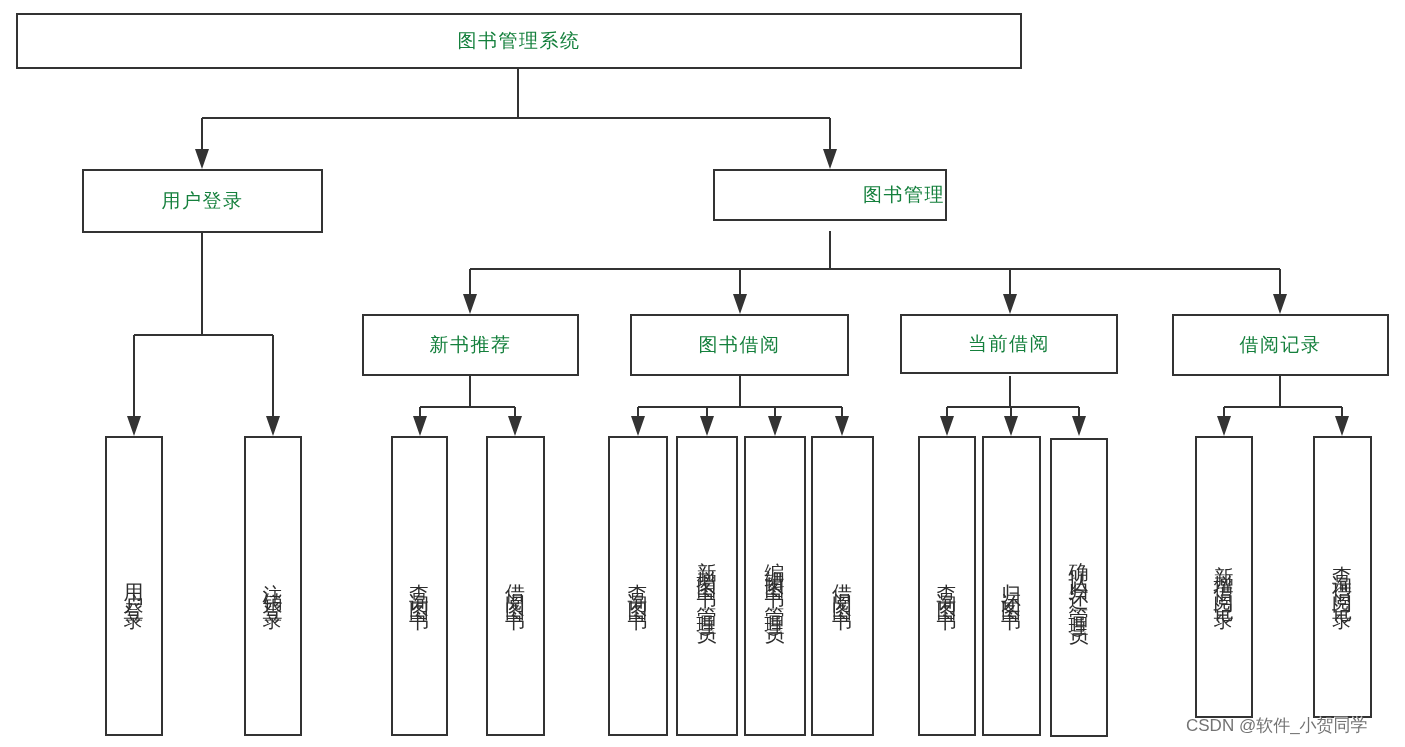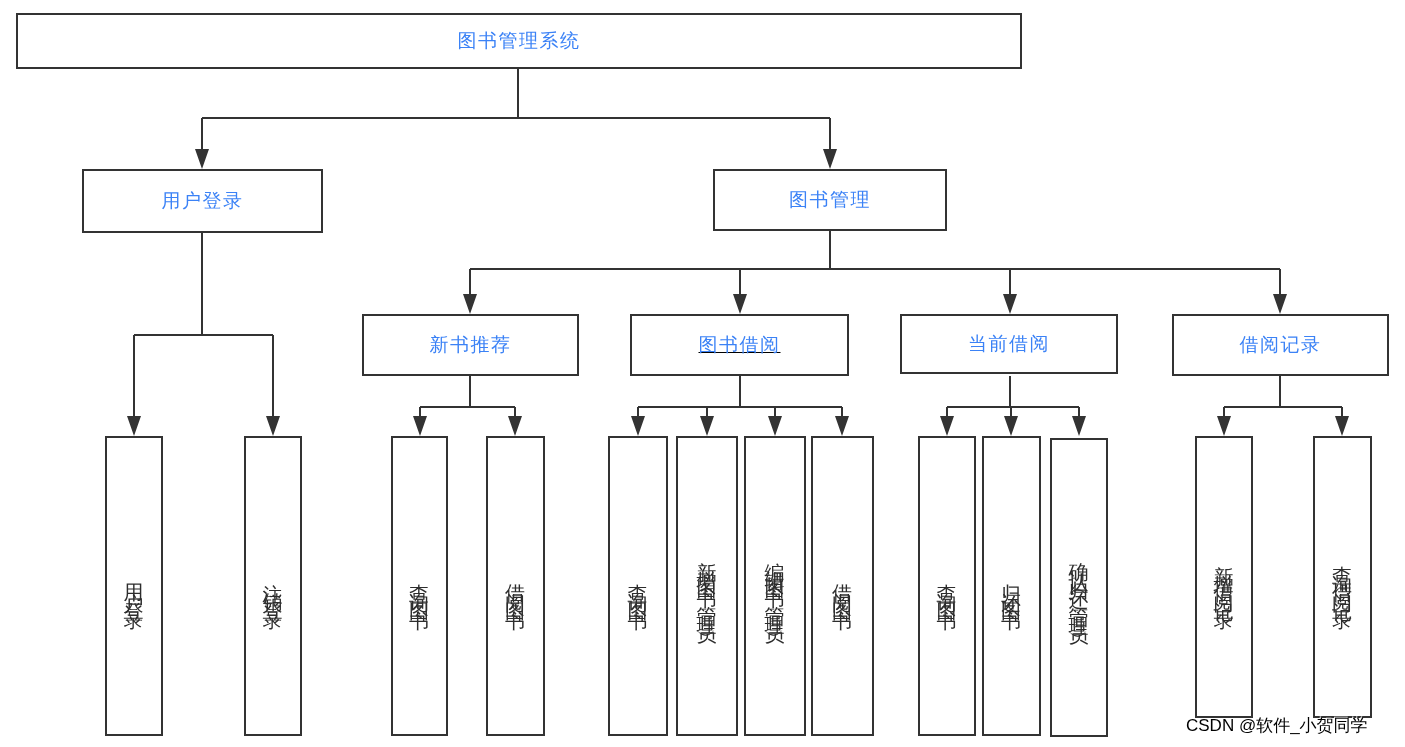--- a/index.html
+++ b/index.html
@@ -5,30 +5,30 @@
   html,body{margin:0;padding:0;background:#ffffff;}
   .canvas{
     position:relative;width:1405px;height:747px;background:#ffffff;
     font-family:"Liberation Sans","DejaVu Sans",sans-serif;overflow:hidden;
   }
   .box{
     position:absolute;box-sizing:border-box;border:2px solid #333333;background:#ffffff;
     display:flex;align-items:center;justify-content:center;
   }
   .hlabel{
-    font-size:19px;color:#3b82f6;letter-spacing:1.5px;white-space:nowrap;
+    font-size:19px;color:#15803d;letter-spacing:1.5px;white-space:nowrap;
   }
   .vlabel{
     writing-mode:vertical-lr;text-orientation:mixed;
     font-size:20px;letter-spacing:9px;line-height:1;color:#2d2d2d;
   }
   svg.connectors{position:absolute;left:0;top:0;}
   .watermark{
     position:absolute;left:1186px;top:714px;z-index:5;
-    font-size:17px;color:#000000;white-space:nowrap;
+    font-size:17px;color:#737373;white-space:nowrap;
     text-shadow:1px 1px 0 rgba(255,255,255,.85), -1px -1px 0 rgba(255,255,255,.85);
   }
 </style>
 </head>
 <body>
 
 <div class="canvas">
 
   <svg class="connectors" width="1405" height="747" viewBox="0 0 1405 747" aria-hidden="true">
     <path fill="none" stroke="#333333" stroke-width="2" d="
@@ -49,28 +49,28 @@
       M1217,416 h14 L1224,436 z M1335,416 h14 L1342,436 z"></path>
   </svg>
 
   <div class="box" style="left:16px;top:13px;width:1006px;height:56px;">
     <span class="hlabel">图书管理系统</span>
   </div>
 
   <div class="box" style="left:82px;top:169px;width:241px;height:64px;">
     <span class="hlabel">用户登录</span>
   </div>
-  <div class="box" style="left:713px;top:169px;width:234px;height:62px;">
+  <div class="box" style="left:713px;top:169px;width:234px;height:52px;justify-content:flex-end;">
     <span class="hlabel">图书管理</span>
   </div>
 
   <div class="box" style="left:362px;top:314px;width:217px;height:62px;text-align:right;">
     <span class="hlabel">新书推荐</span>
   </div>
-  <div class="box" style="left:630px;top:314px;width:219px;height:62px;text-decoration:underline;">
+  <div class="box" style="left:630px;top:314px;width:219px;height:62px;">
     <span class="hlabel">图书借阅</span>
   </div>
   <div class="box" style="left:900px;top:314px;width:218px;height:60px;">
     <span class="hlabel">当前借阅</span>
   </div>
   <div class="box" style="left:1172px;top:314px;width:217px;height:62px;text-align:center;">
     <span class="hlabel">借阅记录</span>
   </div>
 
   <div class="box" style="left:105px;top:436px;width:58px;height:300px;">

